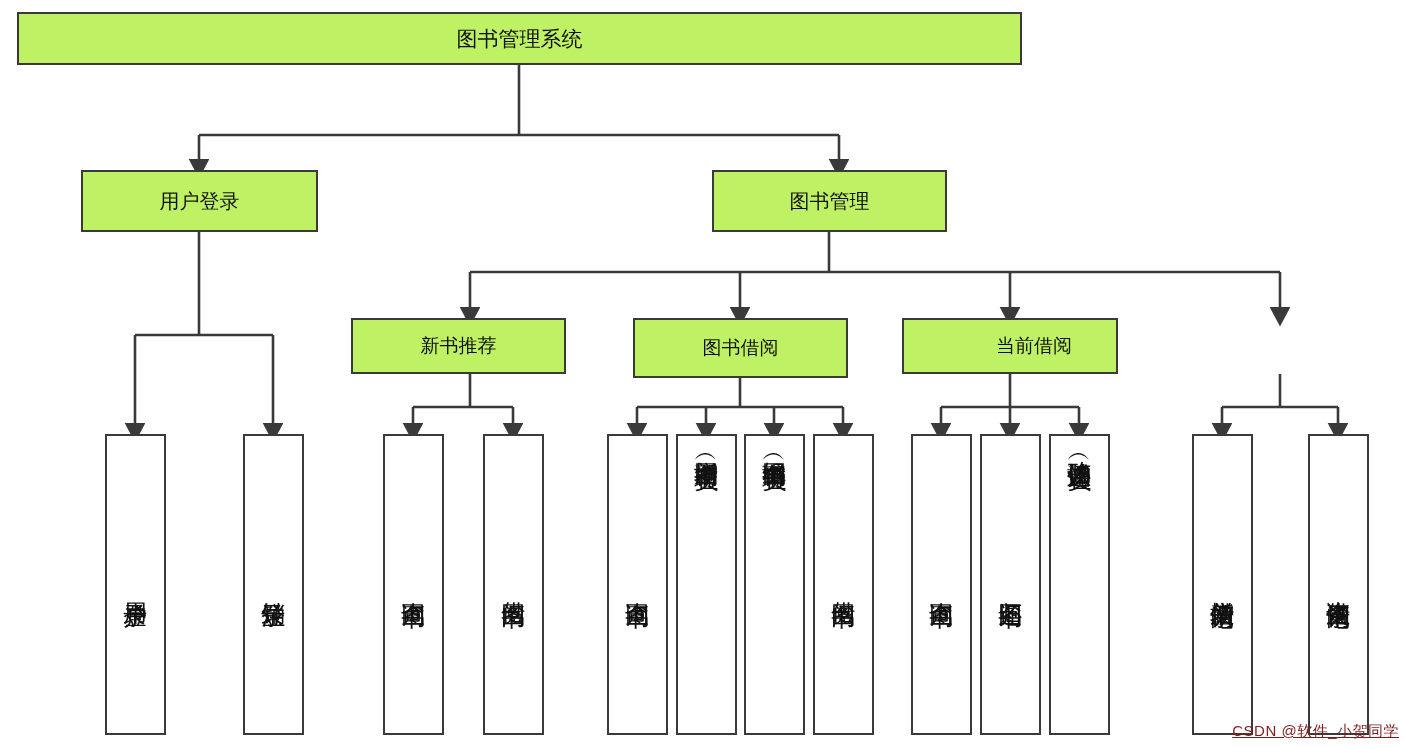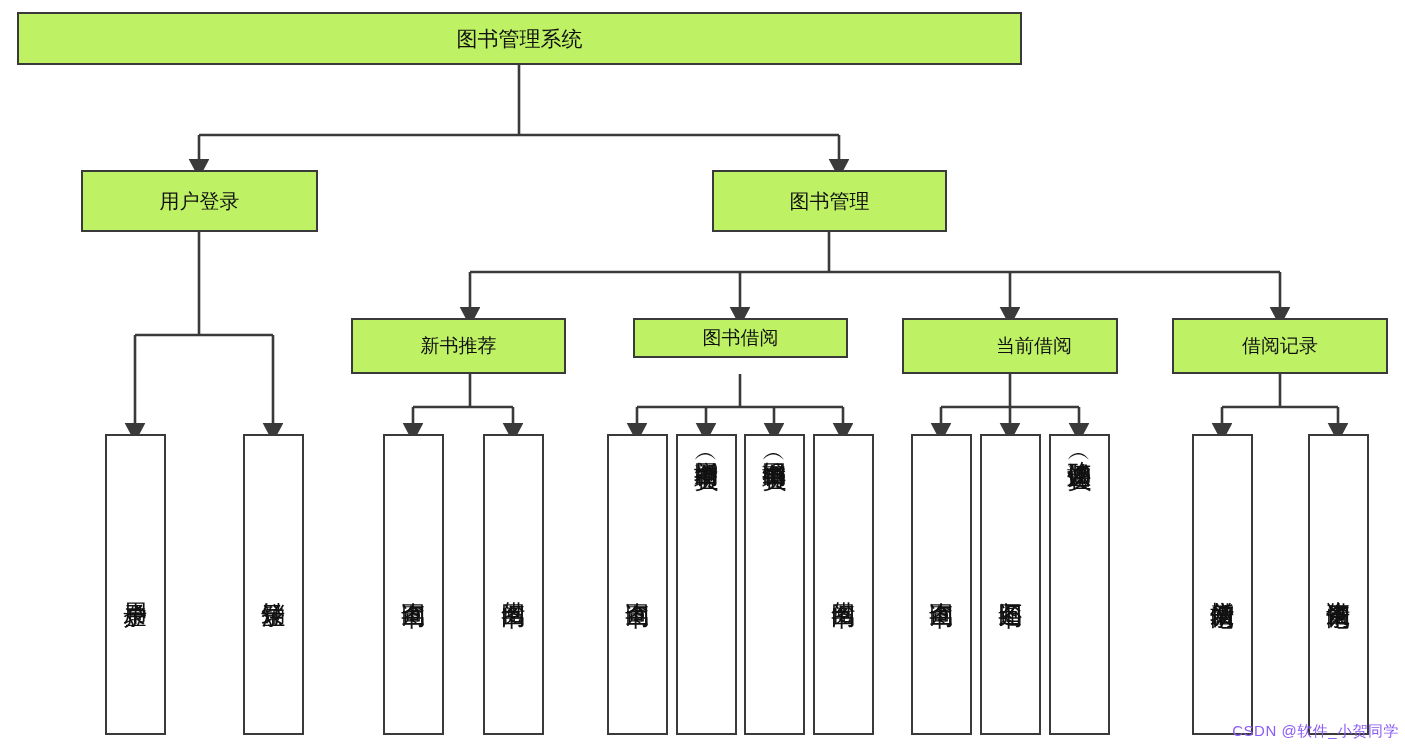--- a/index.html
+++ b/index.html
@@ -46,23 +46,24 @@
     color:#111111;
     white-space:nowrap;
   }
   .leaf.centerv{align-items:center;padding-top:0;}
 
   .watermark{
     position:absolute;
     right:6px;
     bottom:6px;
     font-size:15px;
-    color:#8b5cf6;
+    color:#7f1d1d;
     letter-spacing:0.5px;
     white-space:nowrap;
+    text-decoration:underline;
   }
 </style>
 </head>
 <body>
 
 <div id="stage">
 
   <svg id="wires" viewBox="0 0 1405 747" xmlns="http://www.w3.org/2000/svg">
     <defs>
       <marker id="arrow" markerWidth="10" markerHeight="10" refX="1.2" refY="4" orient="auto" markerUnits="strokeWidth">
@@ -120,28 +121,25 @@
   <div class="node lvl2" style="left:81px;top:170px;width:237px;height:62px;">
     <span>用户登录</span>
   </div>
   <div class="node lvl2" style="left:712px;top:170px;width:235px;height:62px;align-items:center;">
     <span>图书管理</span>
   </div>
 
   <div class="node lvl3" style="left:351px;top:318px;width:215px;height:56px;">
     <span>新书推荐</span>
   </div>
-  <div class="node lvl3" style="left:633px;top:318px;width:215px;height:40px;">
+  <div class="node lvl3" style="left:633px;top:318px;width:215px;height:60px;">
     <span>图书借阅</span>
   </div>
   <div class="node lvl3" style="left:902px;top:318px;width:216px;height:56px;padding-left:48px;">
     <span>当前借阅</span>
-  </div>
-  <div class="node lvl3" style="left:1172px;top:318px;width:216px;height:56px;">
-    <span>借阅记录</span>
   </div>
 
   <div class="leaf centerv" style="left:105px;top:434px;width:61px;height:301px;">
     <span class="vtext">用户登录</span>
   </div>
   <div class="leaf centerv" style="left:243px;top:434px;width:61px;height:301px;">
     <span class="vtext">注销登录</span>
   </div>
 
   <div class="leaf centerv" style="left:383px;top:434px;width:61px;height:301px;">

